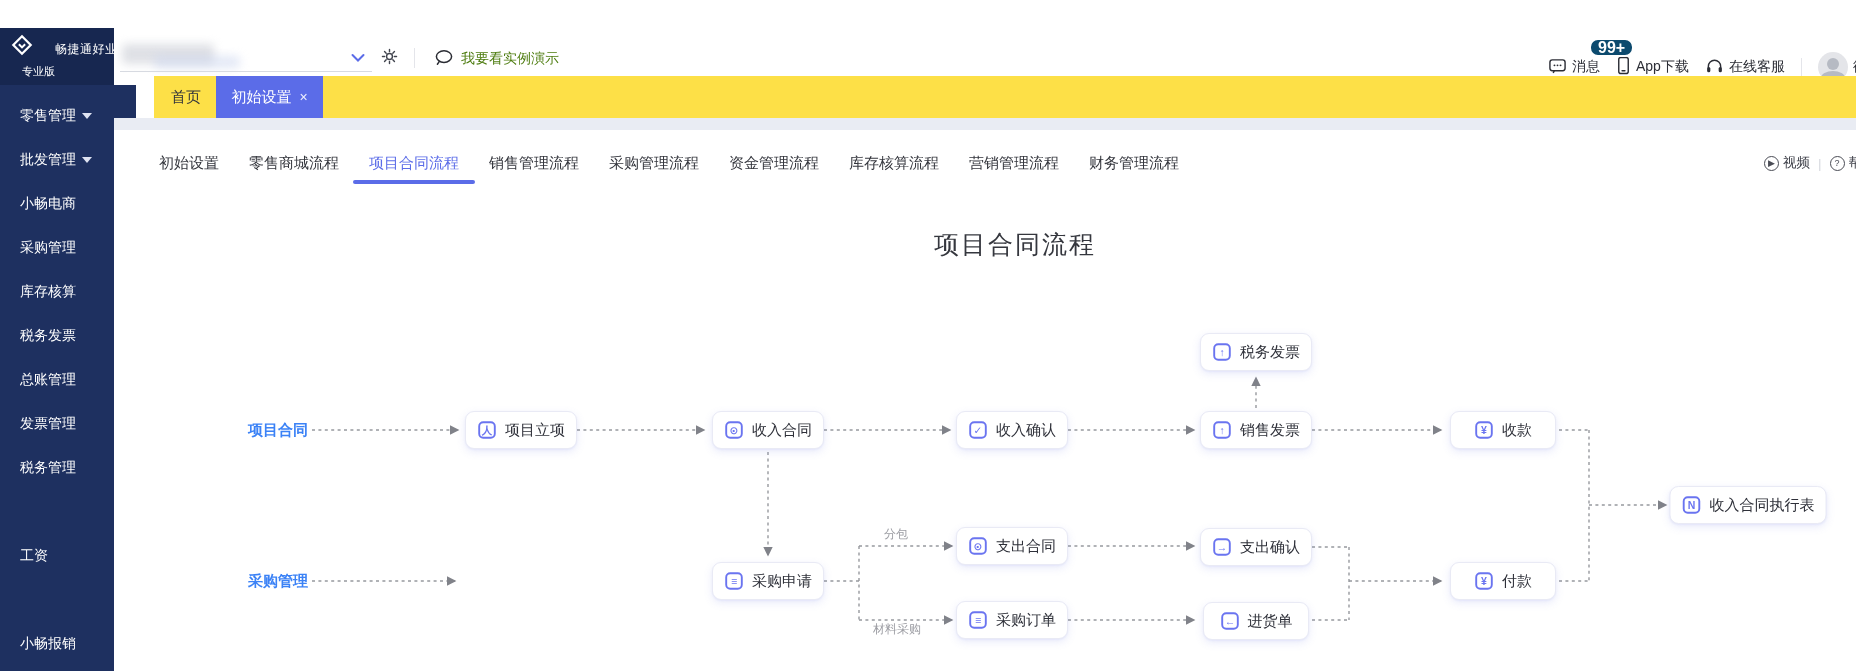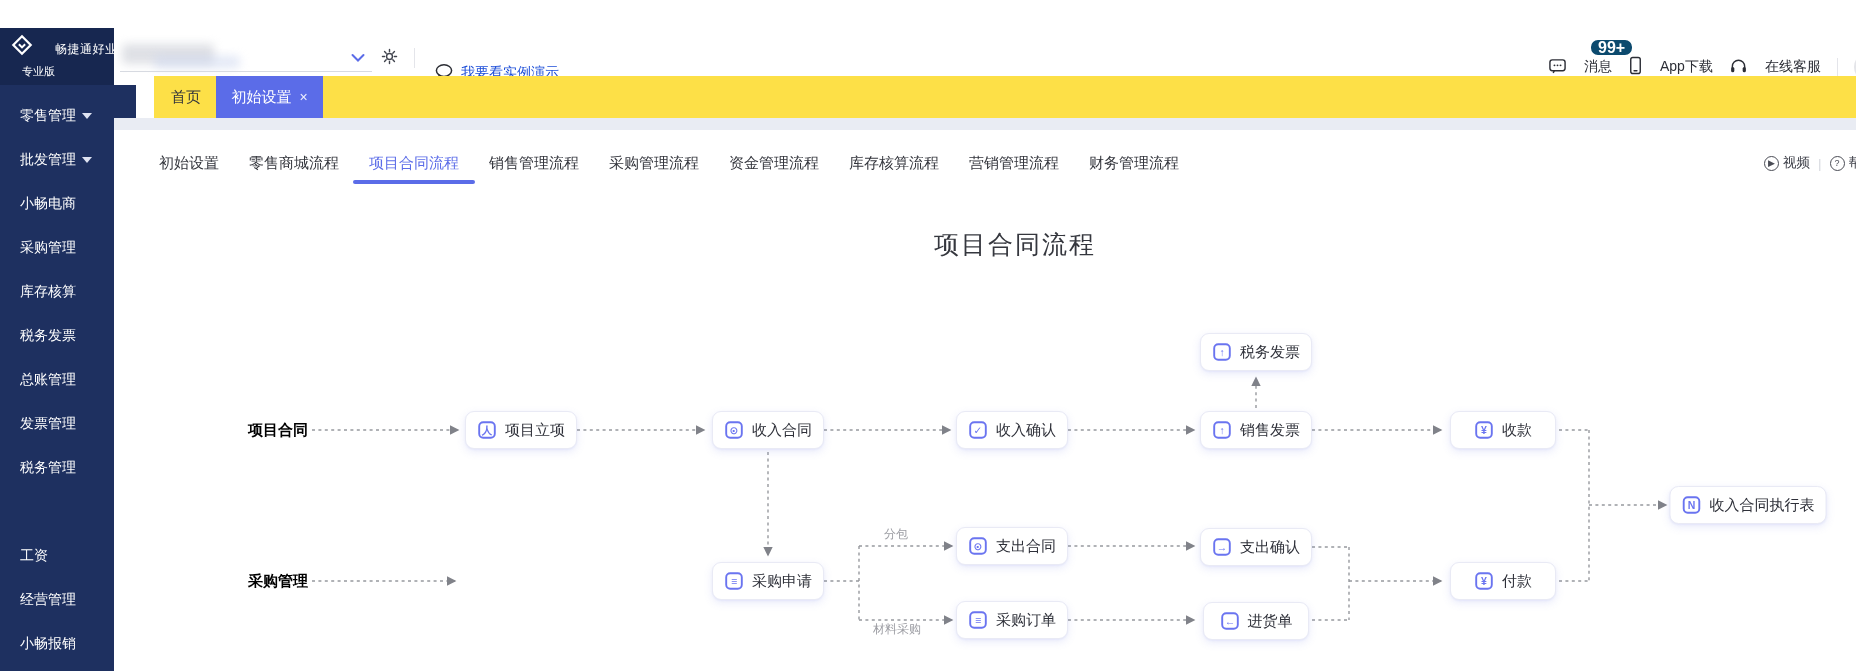--- a/index.html
+++ b/index.html
@@ -12,23 +12,23 @@
   #sidebar{position:absolute;left:0;top:85px;width:136px;height:586px;background:#1e3060;}
   .side-item{position:absolute;left:0;width:114px;height:44px;line-height:44px;color:#fff;font-size:14px;padding-left:20px;box-sizing:border-box;cursor:pointer;white-space:nowrap;}
   .side-caret{display:inline-block;margin-left:6px;width:0;height:0;border-left:5px solid transparent;border-right:5px solid transparent;border-top:6px solid #dfe3f2;vertical-align:middle;}
   
   #header{position:absolute;left:114px;top:28px;right:0;height:48px;background:#fff;}
   .blur-blob{position:absolute;border-radius:4px;filter:blur(5px);}
   #ws-underline{position:absolute;left:6px;top:43px;width:252px;height:1px;background:#d7dae1;}
   #ws-chevron{position:absolute;left:236px;top:22px;}
   #gear-btn{position:absolute;left:266px;top:19px;cursor:pointer;}
   .v-div{position:absolute;top:20px;width:1px;height:20px;background:#e4e5ea;}
-  #demo-link{position:absolute;left:320px;top:35px;display:flex;align-items:center;gap:7px;font-size:14px;color:#1d4ed8;cursor:pointer;white-space:nowrap;}
+  #demo-link{position:absolute;left:320px;top:21px;display:flex;align-items:center;gap:7px;font-size:14px;color:#4d7c0f;cursor:pointer;white-space:nowrap;}
   #header-right{position:absolute;left:1434px;top:24px;display:flex;align-items:center;gap:16px;white-space:nowrap;}
-  .hr-item{display:flex;align-items:center;gap:17px;font-size:14px;color:#2c2e36;cursor:pointer;}
+  .hr-item{display:flex;align-items:center;gap:5px;font-size:14px;color:#2c2e36;cursor:pointer;}
   #msg-badge{position:absolute;left:1475px;top:10px;background:#0c4a6e;color:#fff;font-size:16px;font-weight:bold;line-height:13px;padding:1px 7px;border-radius:9px;border:2px solid #fff;}
   #avatar{width:30px;height:30px;border-radius:50%;background:#e4e5e9;position:relative;overflow:hidden;flex:none;}
   #avatar .a-head{position:absolute;left:9px;top:6px;width:12px;height:12px;border-radius:50%;background:#b6bac3;}
   #avatar .a-body{position:absolute;left:3px;top:19px;width:24px;height:14px;border-radius:50%;background:#b6bac3;}
   #user-name{font-size:14px;color:#2c2e36;}
   
   #tab-row{position:absolute;left:114px;top:76px;right:0;height:42px;background:#fde047;margin-left:40px;}
   .win-tab{position:absolute;top:0;height:42px;line-height:42px;font-size:15px;color:#33353c;text-align:center;cursor:pointer;}
   .win-tab.active{background:#5b6ce8;color:#fff;}
   .win-tab .tab-close{margin-left:8px;font-size:14px;opacity:.9;}
@@ -40,21 +40,21 @@
   .flow-tab.active{color:#5b6ce8;}
   .flow-tab.active::after{content:"";position:absolute;left:-16px;right:-16px;bottom:-11px;height:4px;border-radius:2px;background:#5b6ce8;}
   #card-controls{position:absolute;left:1650px;top:24px;display:flex;align-items:center;gap:8px;font-size:13.5px;color:#3c3e47;white-space:nowrap;}
   .cc-item{display:flex;align-items:center;gap:4px;cursor:pointer;}
   .circle-ic{display:inline-flex;align-items:center;justify-content:center;width:15px;height:15px;border:1.4px solid #4a4c55;border-radius:50%;font-size:9px;line-height:1;color:#4a4c55;box-sizing:border-box;}
   #diagram-title{position:absolute;left:901px;top:98px;transform:translateX(-50%);font-size:25px;color:#35373e;letter-spacing:2px;font-weight:500;white-space:nowrap;}
   
   #edges{position:absolute;left:0;top:0;pointer-events:none;}
   .flow-node{position:absolute;transform:translate(-50%,-50%);height:38px;min-width:106px;box-sizing:border-box;background:#fff;border:1px solid #e9eaf5;border-radius:9px;box-shadow:0 3px 9px rgba(108,118,225,.15),0 1px 2px rgba(108,118,225,.08);display:inline-flex;align-items:center;justify-content:center;gap:8px;padding:0 11px;font-size:15px;color:#2e3039;cursor:pointer;white-space:nowrap;z-index:2;}
   .n-icon{display:inline-flex;flex:none;}
-  .lane-label{position:absolute;transform:translateY(-50%);font-size:15px;font-weight:600;color:#000000;white-space:nowrap;}
+  .lane-label{position:absolute;transform:translateY(-50%);font-size:15px;font-weight:600;color:#3b82f6;white-space:nowrap;}
   .edge-label{position:absolute;font-size:12px;color:#9b9ca2;white-space:nowrap;}
 </style>
 </head>
 <body>
 
 <div id="page">
 
   <div id="logo-panel">
     <span id="logo-mark">
       <svg width="22" height="22" viewBox="0 0 24 24">
@@ -70,21 +70,20 @@
       <div class="side-item" style="top: 8px;"><span>零售管理</span><span class="side-caret"></span></div>
       <div class="side-item" style="top: 52px;"><span>批发管理</span><span class="side-caret"></span></div>
       <div class="side-item" style="top: 96px;"><span>小畅电商</span></div>
       <div class="side-item" style="top: 140px;"><span>采购管理</span></div>
       <div class="side-item" style="top: 184px;"><span>库存核算</span></div>
       <div class="side-item" style="top: 228px;"><span>税务发票</span></div>
       <div class="side-item" style="top: 272px;"><span>总账管理</span></div>
       <div class="side-item" style="top: 316px;"><span>发票管理</span></div>
       <div class="side-item" style="top: 360px;"><span>税务管理</span></div>
       <div class="side-item" style="top: 448px;"><span>工资</span></div>
-      <div class="side-item" style="top: 492px;"><span>经营管理</span></div>
       <div class="side-item" style="top: 536px;"><span>小畅报销</span></div>
     </nav>
 
   <div id="header">
     <div class="blur-blob" style="left:8px;top:16px;width:92px;height:20px;background:#c9ccd4;opacity:.6;"></div>
     <div class="blur-blob" style="left:40px;top:28px;width:86px;height:12px;background:#ccd6ef;opacity:.55;"></div>
     <div id="ws-underline"></div>
     <span id="ws-chevron">
       <svg width="16" height="12" viewBox="0 0 16 12">
           <path d="M2.5 3l5.5 5.5L13.5 3" fill="none" stroke="#5b6ce8" stroke-width="2" stroke-linecap="round"></path>

